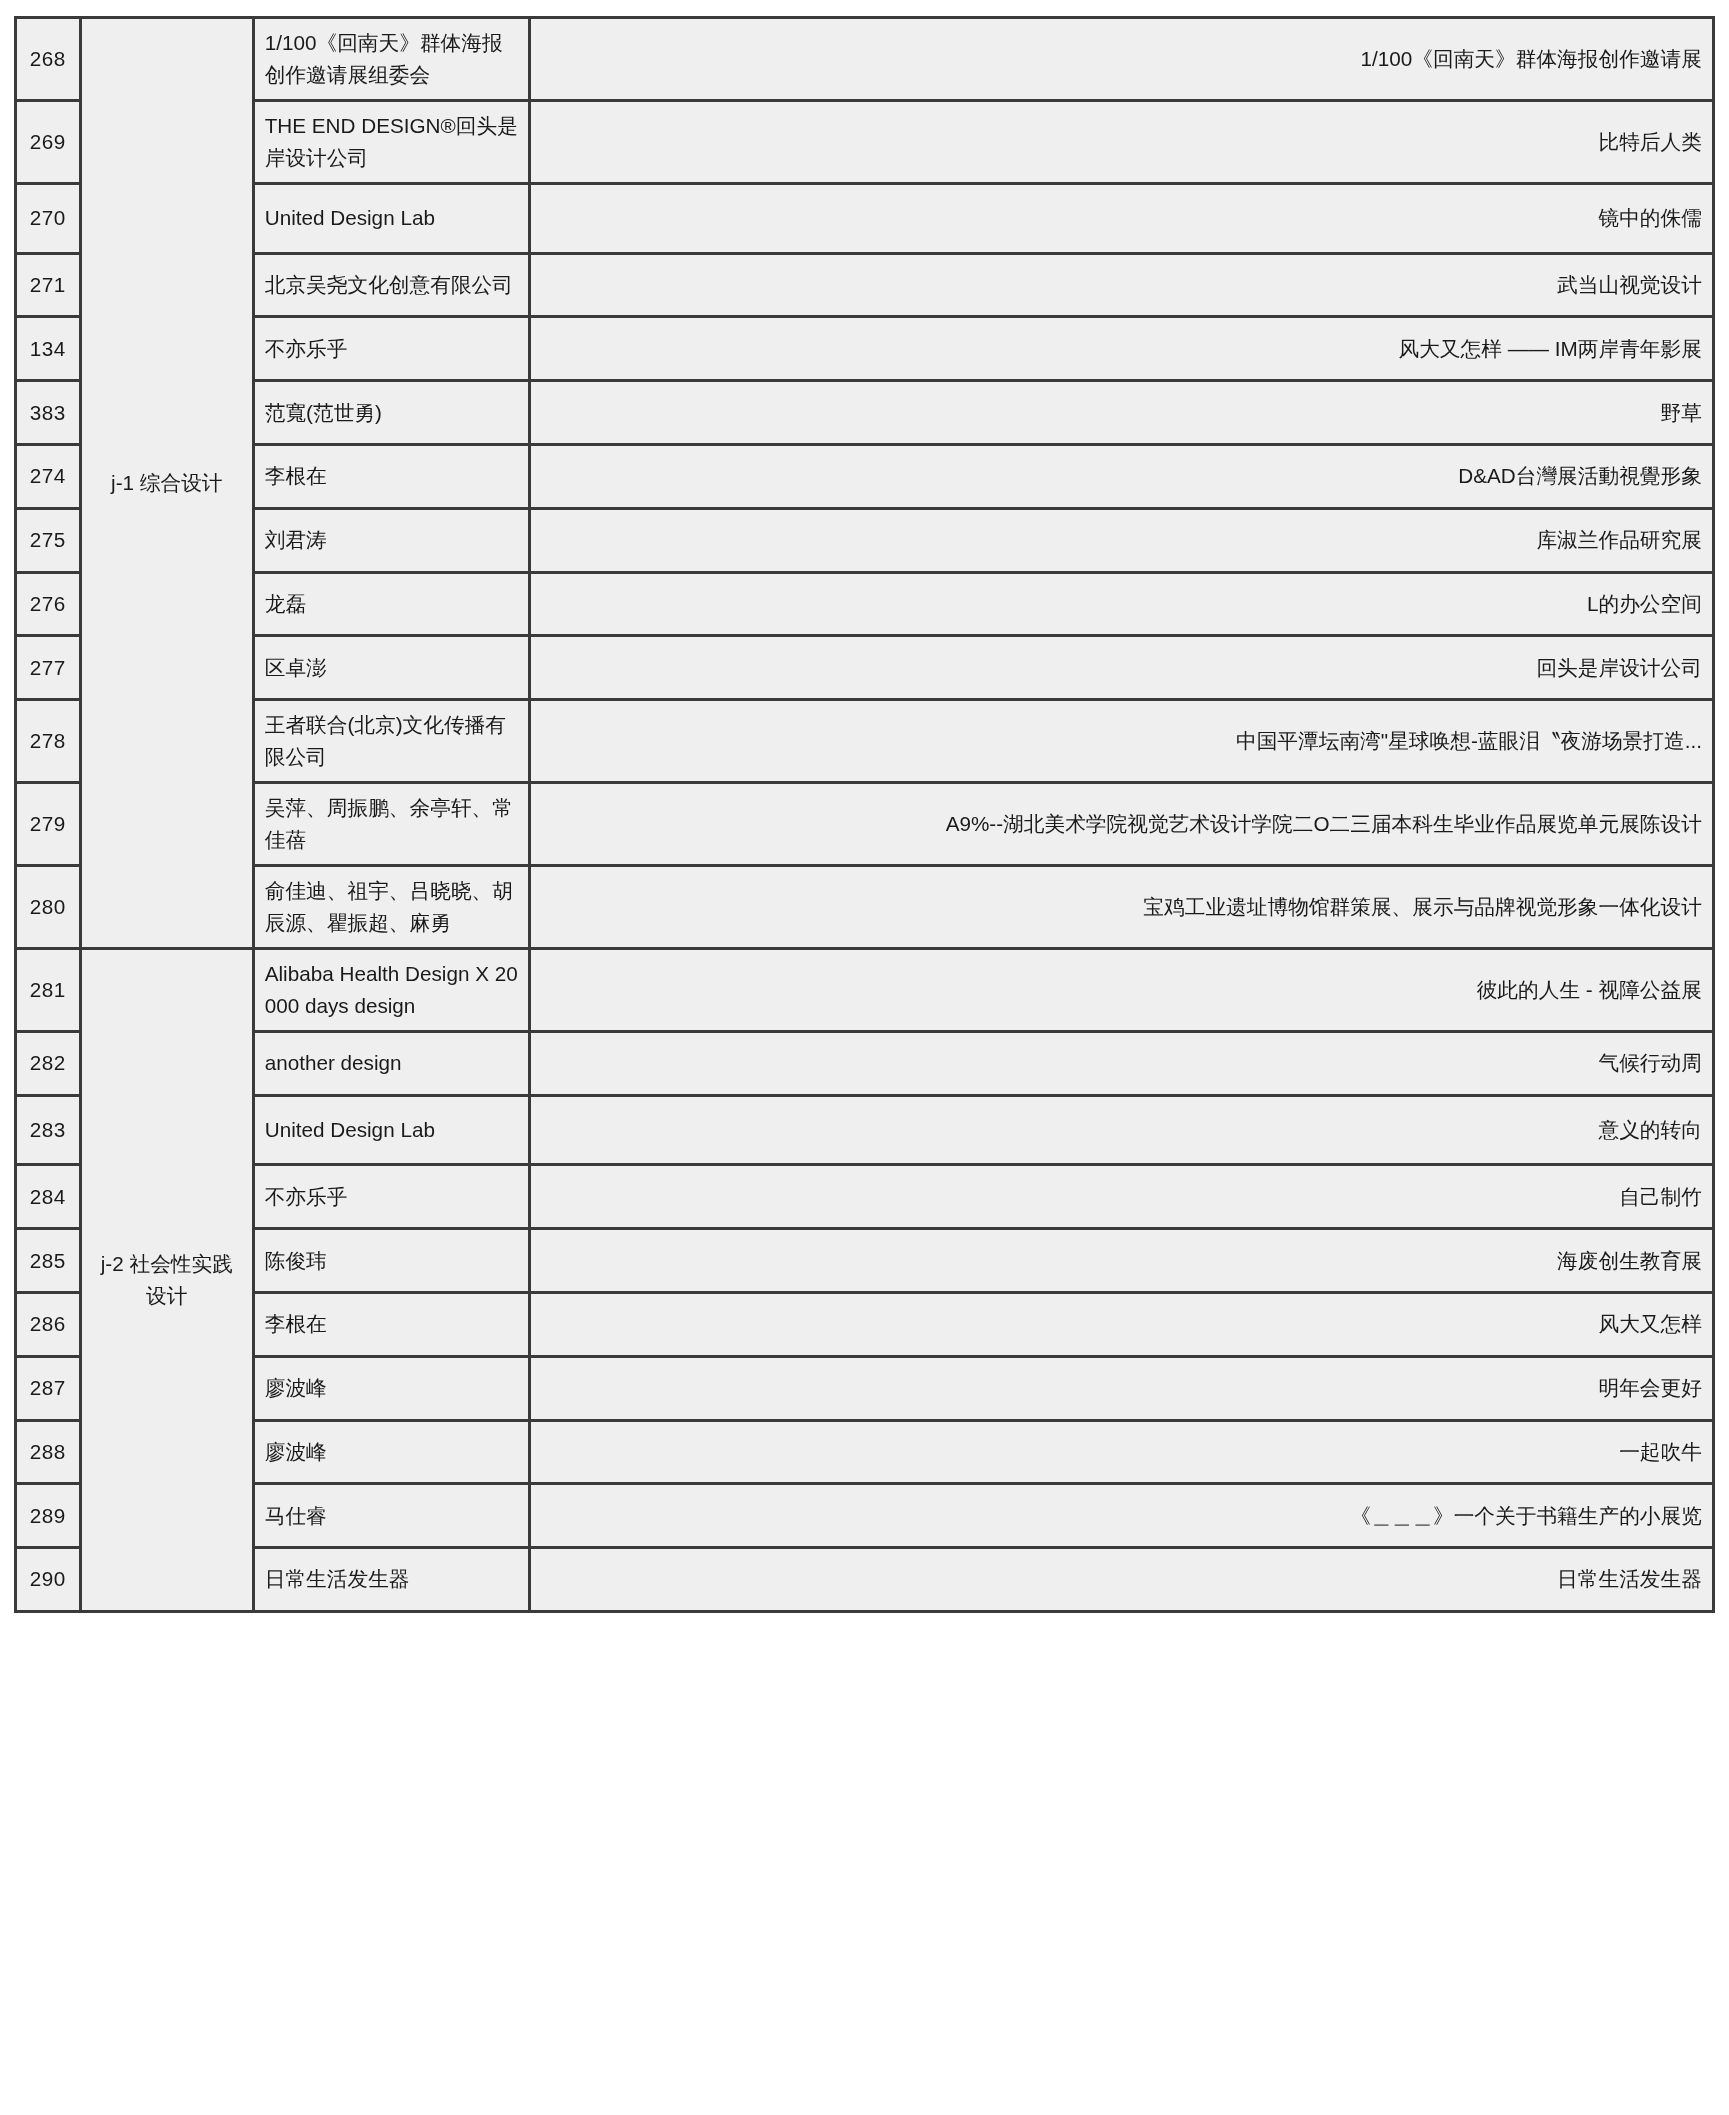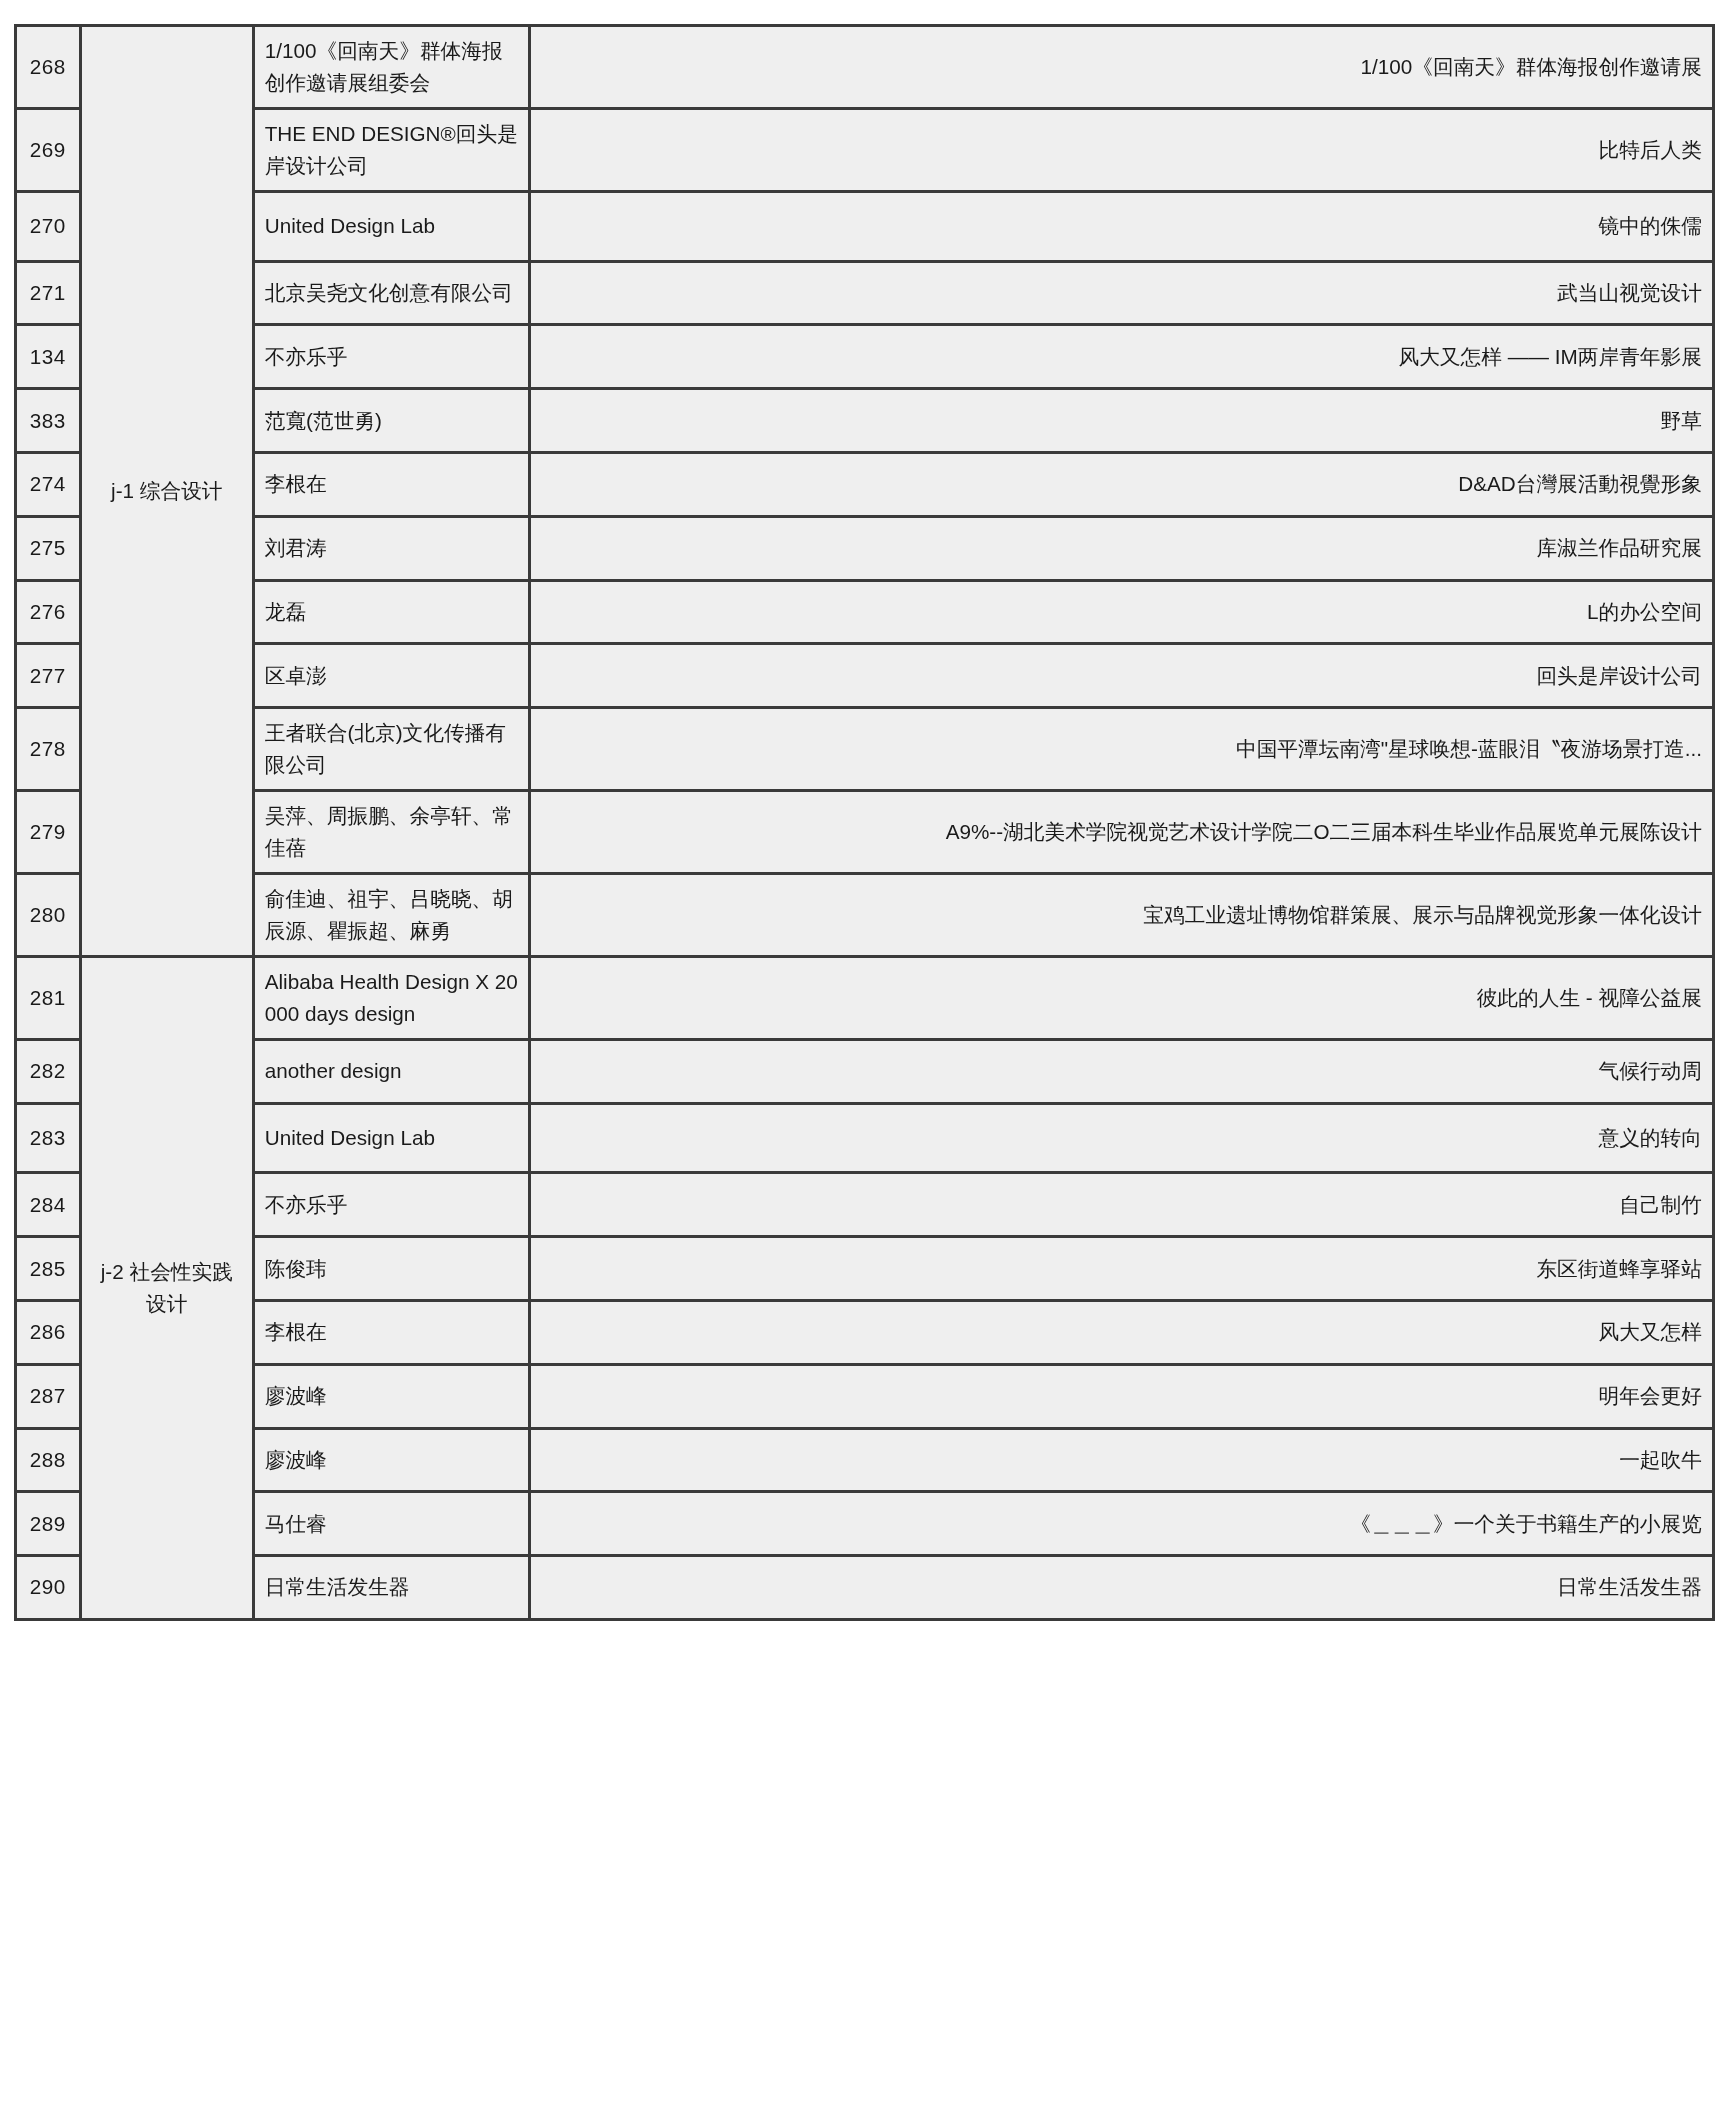--- a/index.html
+++ b/index.html
@@ -15,21 +15,21 @@
   }
   #sheet {
     position: relative;
     width: 1730px;
     height: 2116px;
     overflow: hidden;
   }
   table.grid {
     position: absolute;
     left: 13.8px;
-    top: 24px;
+    top: 16px;
     width: 1698px;
     border-collapse: collapse;
     table-layout: fixed;
   }
   table.grid col.c-num   { width: 65px; }
   table.grid col.c-cat   { width: 173px; }
   table.grid col.c-org   { width: 276px; }
   table.grid col.c-title { width: 1184px; }
 
   table.grid td {
@@ -161,21 +161,21 @@
           <td class="title">意义的转向</td>
         </tr>
         <tr class="short">
           <td class="num">284</td>
           <td class="org">不亦乐乎</td>
           <td class="title">自己制竹</td>
         </tr>
         <tr class="short">
           <td class="num">285</td>
           <td class="org">陈俊玮</td>
-          <td class="title">东区街道蜂享驿站</td>
+          <td class="title">海废创生教育展</td>
         </tr>
         <tr class="short">
           <td class="num">286</td>
           <td class="org">李根在</td>
           <td class="title">风大又怎样</td>
         </tr>
         <tr class="short">
           <td class="num">287</td>
           <td class="org">廖波峰</td>
           <td class="title">明年会更好</td>

